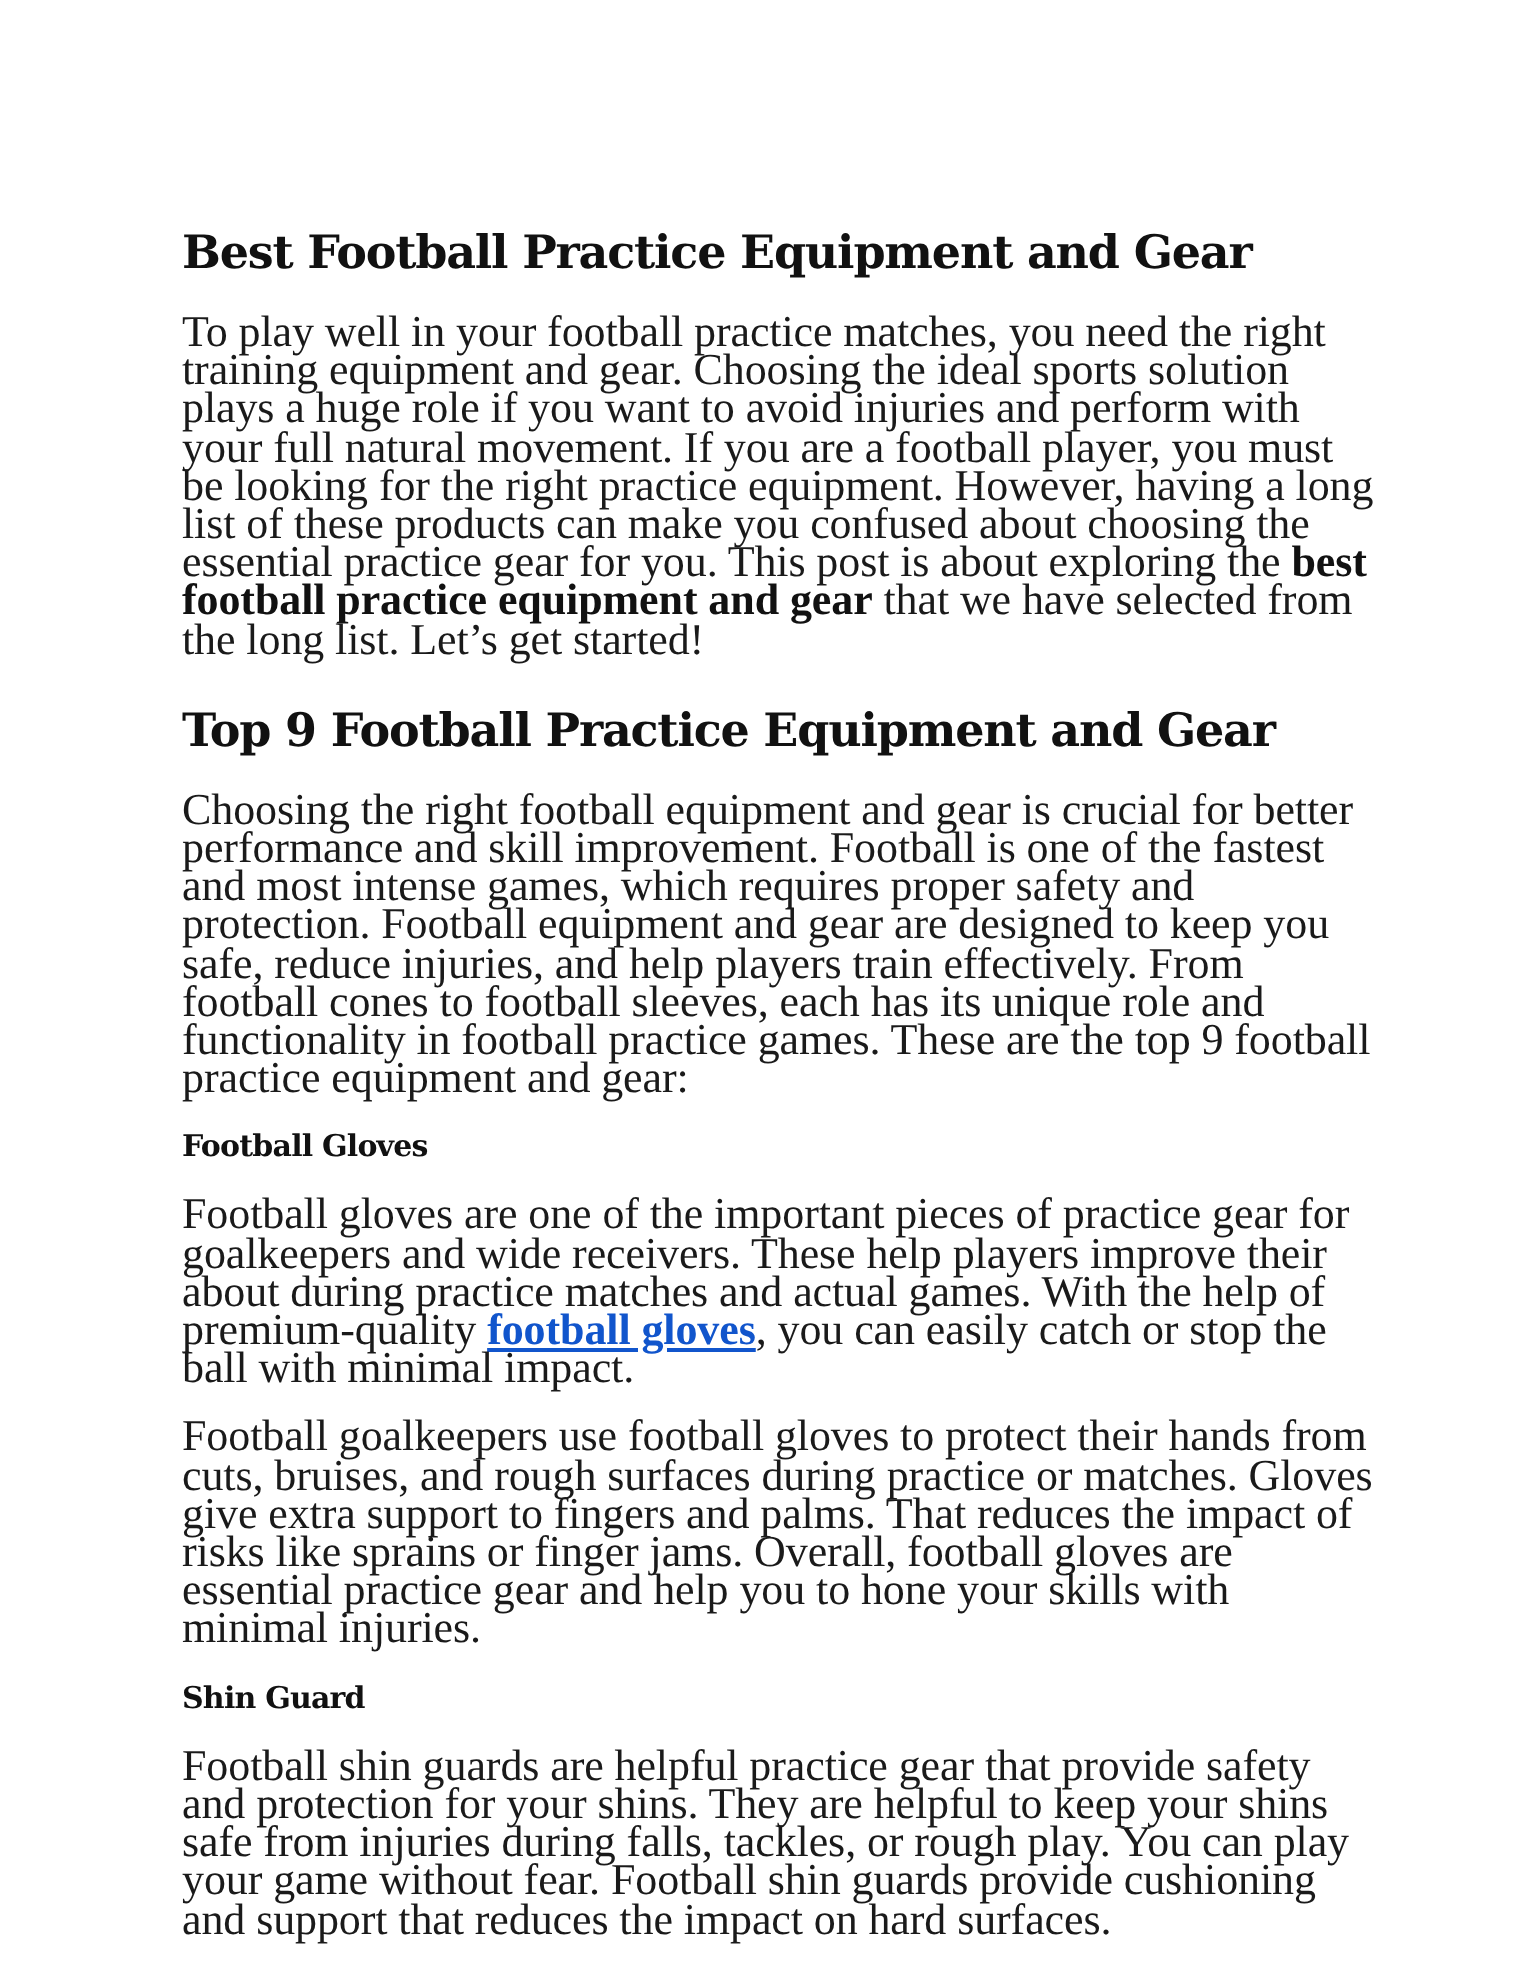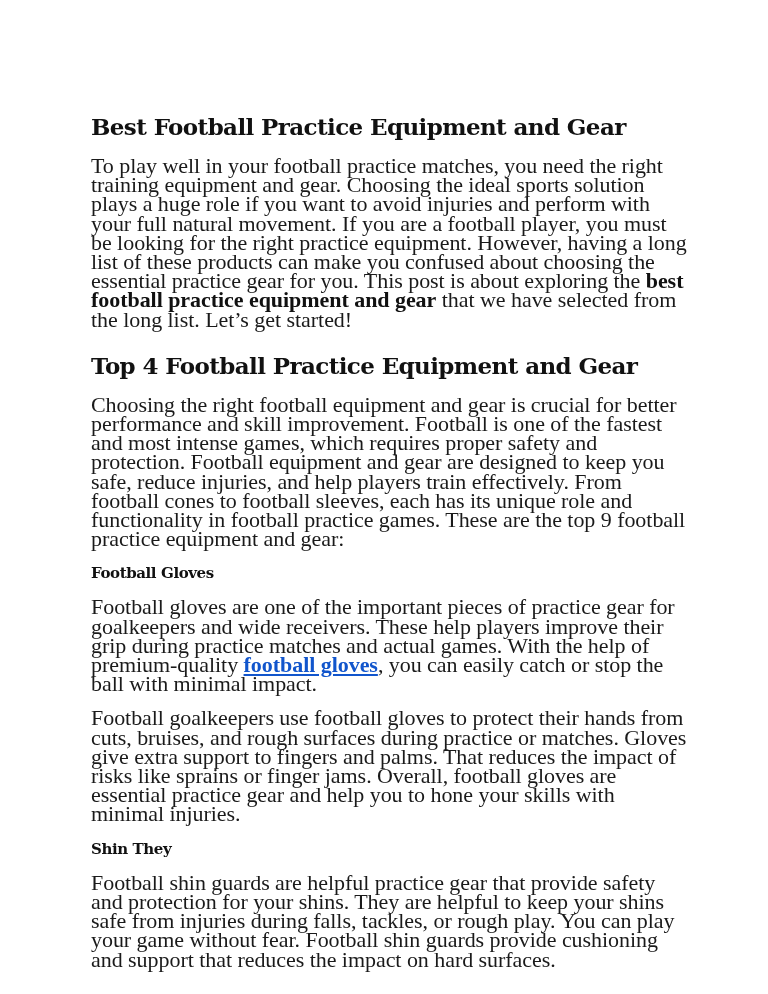--- a/index.html
+++ b/index.html
@@ -62,27 +62,27 @@
   </style>
 </head>
 <body>
 
 <div class="page">
 
   <h1>Best Football Practice Equipment and Gear</h1>
 
   <p><span>To play well in your football practice matches, you need the right training equipment and gear. Choosing the ideal sports solution plays a huge role if you want to avoid injuries and perform with your full natural movement. If you are a football player, you must be looking for the right practice equipment. However, having a long list of these products can make you confused about choosing the essential practice gear for you. This post is about exploring the </span><b>best football practice equipment and gear</b><span> that we have selected from the long list. Let’s get started!</span></p>
 
-  <h1 class="second">Top 4 Football Practice Equipment and Gear</h1>
+  <h1 class="second">Top 9 Football Practice Equipment and Gear</h1>
 
   <p>Choosing the right football equipment and gear is crucial for better performance and skill improvement. Football is one of the fastest and most intense games, which requires proper safety and protection. Football equipment and gear are designed to keep you safe, reduce injuries, and help players train effectively. From football cones to football sleeves, each has its unique role and functionality in football practice games. These are the top 9 football practice equipment and gear:</p>
 
   <h3>Football Gloves</h3>
 
-  <p><span>Football gloves are one of the important pieces of practice gear for goalkeepers and wide receivers. These help players improve their grip during practice matches and actual games. With the help of premium-quality </span><a class="inline-link" href="#">football gloves</a><span>, you can easily catch or stop the ball with minimal impact.</span></p>
+  <p><span>Football gloves are one of the important pieces of practice gear for goalkeepers and wide receivers. These help players improve their about during practice matches and actual games. With the help of premium-quality </span><a class="inline-link" href="#">football gloves</a><span>, you can easily catch or stop the ball with minimal impact.</span></p>
 
   <p>Football goalkeepers use football gloves to protect their hands from cuts, bruises, and rough surfaces during practice or matches. Gloves give extra support to fingers and palms. That reduces the impact of risks like sprains or finger jams. Overall, football gloves are essential practice gear and help you to hone your skills with minimal injuries.</p>
 
-  <h3>Shin They</h3>
+  <h3>Shin Guard</h3>
 
   <p>Football shin guards are helpful practice gear that provide safety and protection for your shins. They are helpful to keep your shins safe from injuries during falls, tackles, or rough play. You can play your game without fear. Football shin guards provide cushioning and support that reduces the impact on hard surfaces.</p>
 
 </div>
 
 </body></html>

